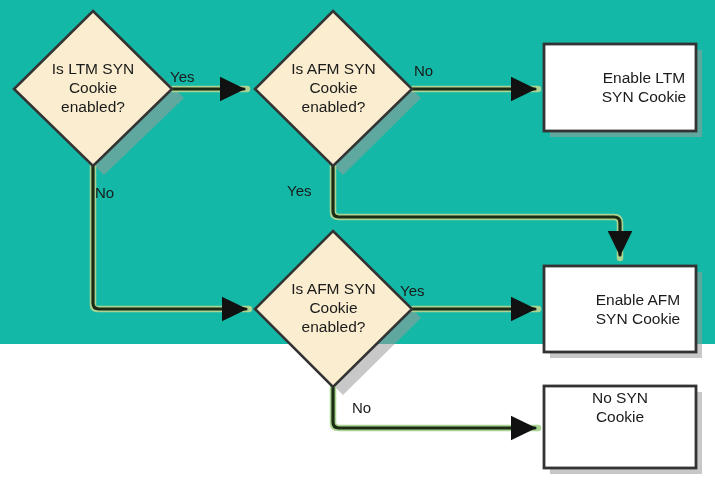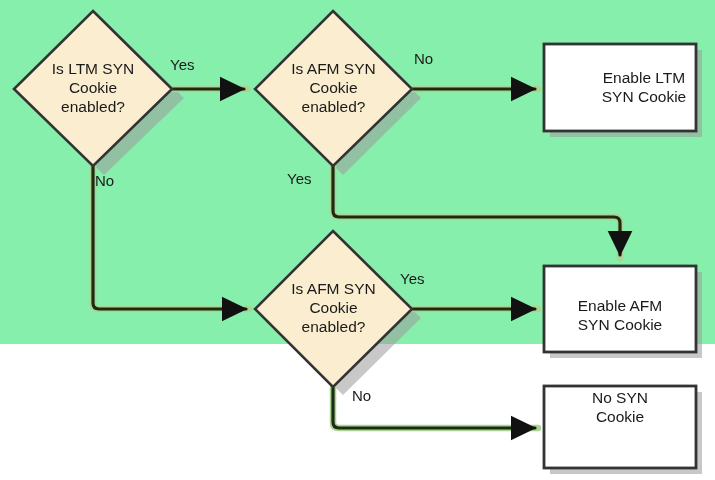--- a/index.html
+++ b/index.html
@@ -10,21 +10,21 @@
   body {
     width: 715px;
     height: 480px;
     font-family: "Liberation Sans", sans-serif;
     overflow: hidden;
   }
   #flowchart-root {
     position: relative;
     width: 715px;
     height: 344px;
-    background: #86efac;
+    background: #14b8a6;
   }
   #flow-svg {
     position: absolute;
     left: 0;
     top: 0;
     width: 715px;
     height: 480px;
   }
   .node-label {
     position: absolute;
@@ -36,20 +36,21 @@
     pointer-events: none;
     font-family: "Liberation Sans", sans-serif;
   }
   .edge-label {
     position: absolute;
     color: #1a1a1a;
     font-size: 15px;
     line-height: 17px;
     font-family: "Liberation Sans", sans-serif;
     white-space: nowrap;
+    margin-top: 12px;
   }
 </style>
 </head>
 <body>
 
 <div id="flowchart-root">
 
   <svg id="flow-svg" viewBox="0 0 715 480">
     <defs>
       <marker id="arrowhead" markerWidth="9" markerHeight="9" refX="7.6" refY="4.5" orient="auto" markerUnits="strokeWidth">
@@ -102,21 +103,21 @@
 Cookie
 enabled?</div>
   <div class="node-label" style="left:255px; top:59px; width:157px;">Is AFM SYN
 Cookie
 enabled?</div>
   <div class="node-label" style="left:255px; top:279px; width:157px;">Is AFM SYN
 Cookie
 enabled?</div>
   <div class="node-label" style="left:568px; top:68px; width:152px;">Enable LTM
 SYN Cookie</div>
-  <div class="node-label" style="left:544px; top:296px; width:152px;">Enable AFM
+  <div class="node-label" style="left:544px; top:290px; width:152px;padding-left:18px;">Enable AFM
 SYN Cookie</div>
   <div class="node-label" style="left:544px; top:388px; width:152px;">No SYN
 Cookie</div>
 
   <div class="edge-label" style="left:170px; top:56px;">Yes</div>
   <div class="edge-label" style="left:95px; top:172px;">No</div>
   <div class="edge-label" style="left:414px; top:50px;">No</div>
   <div class="edge-label" style="left:287px; top:170px;">Yes</div>
   <div class="edge-label" style="left:400px; top:270px;">Yes</div>
   <div class="edge-label" style="left:352px; top:387px;">No</div>

